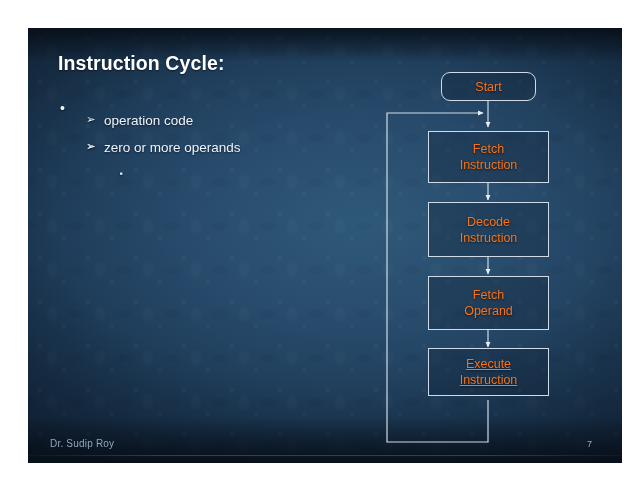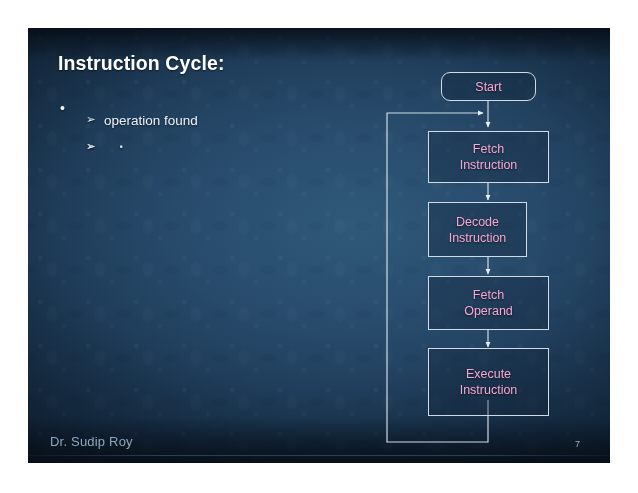--- a/index.html
+++ b/index.html
@@ -3,21 +3,21 @@
 <meta charset="utf-8">
 <style>
   html,body{margin:0;padding:0;background:#ffffff;}
   body{width:638px;height:493px;overflow:hidden;
        font-family:"Liberation Sans","DejaVu Sans",sans-serif;}
 
   #page{position:relative;width:638px;height:493px;background:#ffffff;}
 
   
   #slide{position:absolute;left:28px;top:28px;width:582px;height:435px;
-         overflow:hidden;background:#122234;}
+         overflow:hidden;background:#122234;padding-left:12px;}
 
   
   .bg-base{position:absolute;inset:0;
     background:
       radial-gradient(120% 95% at 56% 46%, #2e5678 0%, #27496a 28%, #1d3masked 45%);
     background-color:#1b3characters;}
   .bg-base{background:
       radial-gradient(115% 92% at 56% 45%, #2f5979 0%, #284b6c 26%, #1d3a56 48%, #15293f 70%, #0e1c2c 88%, #0a1624 100%);}
 
   .bg-damask{position:absolute;inset:0;opacity:.22;
@@ -54,28 +54,28 @@
 
   .b2{font-size:13.5px;padding-left:46px;margin-bottom:12px;}
   .b2 .mark{position:absolute;left:28px;top:-1px;font-size:11.5px;color:#e9f1f8;}
 
   .b3{font-size:12.5px;padding-left:78px;margin-bottom:11px;line-height:1.45;}
   .b3 .mark{position:absolute;left:62px;top:1px;font-size:8px;color:#dce8f3;}
 
   
   .foot-rule{position:absolute;left:0;right:0;bottom:7px;height:1px;
     background:linear-gradient(90deg, rgba(120,150,180,.05), rgba(130,160,190,.30) 22%, rgba(130,160,190,.30) 78%, rgba(120,150,180,.05));}
-  .foot-left{position:absolute;left:22px;bottom:14px;font-size:13px;color:#8fa6bd;letter-spacing:.2px;}
+  .foot-left{position:absolute;left:22px;bottom:14px;font-size:10px;color:#8fa6bd;letter-spacing:.2px;}
   .foot-right{position:absolute;right:30px;bottom:14px;font-size:9px;color:#9db2c7;}
 
   
   .flow{position:absolute;left:0;top:0;width:100%;height:100%;}
   .node{position:absolute;box-sizing:border-box;
     border:1px solid #cfdbe6;background:rgba(17,36,56,.34);
-    color:#f9a8d4;display:flex;align-items:center;justify-content:center;
+    color:#f97316;display:flex;align-items:center;justify-content:center;
     text-align:center;font-size:12.5px;line-height:1.28;
     text-shadow:0 1px 2px rgba(0,0,0,.6);}
   .node.start{border-radius:9px;}
   svg.links{position:absolute;left:0;top:0;width:582px;height:435px;
     overflow:visible;pointer-events:none;}
 </style>
 </head>
 <body>
 
 <div id="page">
@@ -92,29 +92,30 @@
       <div class="title">Instruction Cycle:</div>
 
       <div class="bullets">
 
         <div class="b1">
           <span class="mark">•</span>
         </div>
 
         <div class="b2">
           <span class="mark">➢</span>
-          <span>operation found</span>
+          <span>operation code</span>
         </div>
 
         <div class="b2">
           <span class="mark">➢</span>
         </div>
 
         <div class="b2">
           <span class="mark">➢</span>
+          <span>zero or more operands</span>
         </div>
 
         <div class="b3">
           <span class="mark">▪</span>
         </div>
 
         <div class="b3">
           <span class="mark">▪</span>
         </div>
 
@@ -143,29 +144,29 @@
         </svg>
 
         <div class="node start" style="left:413px;top:44px;width:95px;height:29px;">
           <span>Start</span>
         </div>
 
         <div class="node" style="left:400px;top:103px;width:121px;height:52px;">
           <span>Fetch<br>Instruction</span>
         </div>
 
-        <div class="node" style="left:400px;top:174px;width:99px;height:55px;">
+        <div class="node" style="left:400px;top:174px;width:121px;height:55px;">
           <span>Decode<br>Instruction</span>
         </div>
 
         <div class="node" style="left:400px;top:248px;width:121px;height:54px;">
           <span>Fetch<br>Operand</span>
         </div>
 
-        <div class="node" style="left:400px;top:320px;width:121px;height:68px;">
+        <div class="node" style="left:400px;top:320px;width:121px;height:48px;text-decoration:underline;">
           <span>Execute<br>Instruction</span>
         </div>
 
       </div>
 
       <div class="foot-rule"></div>
       <div class="foot-left">Dr. Sudip Roy</div>
       <div class="foot-right">7</div>
 
     </div>

